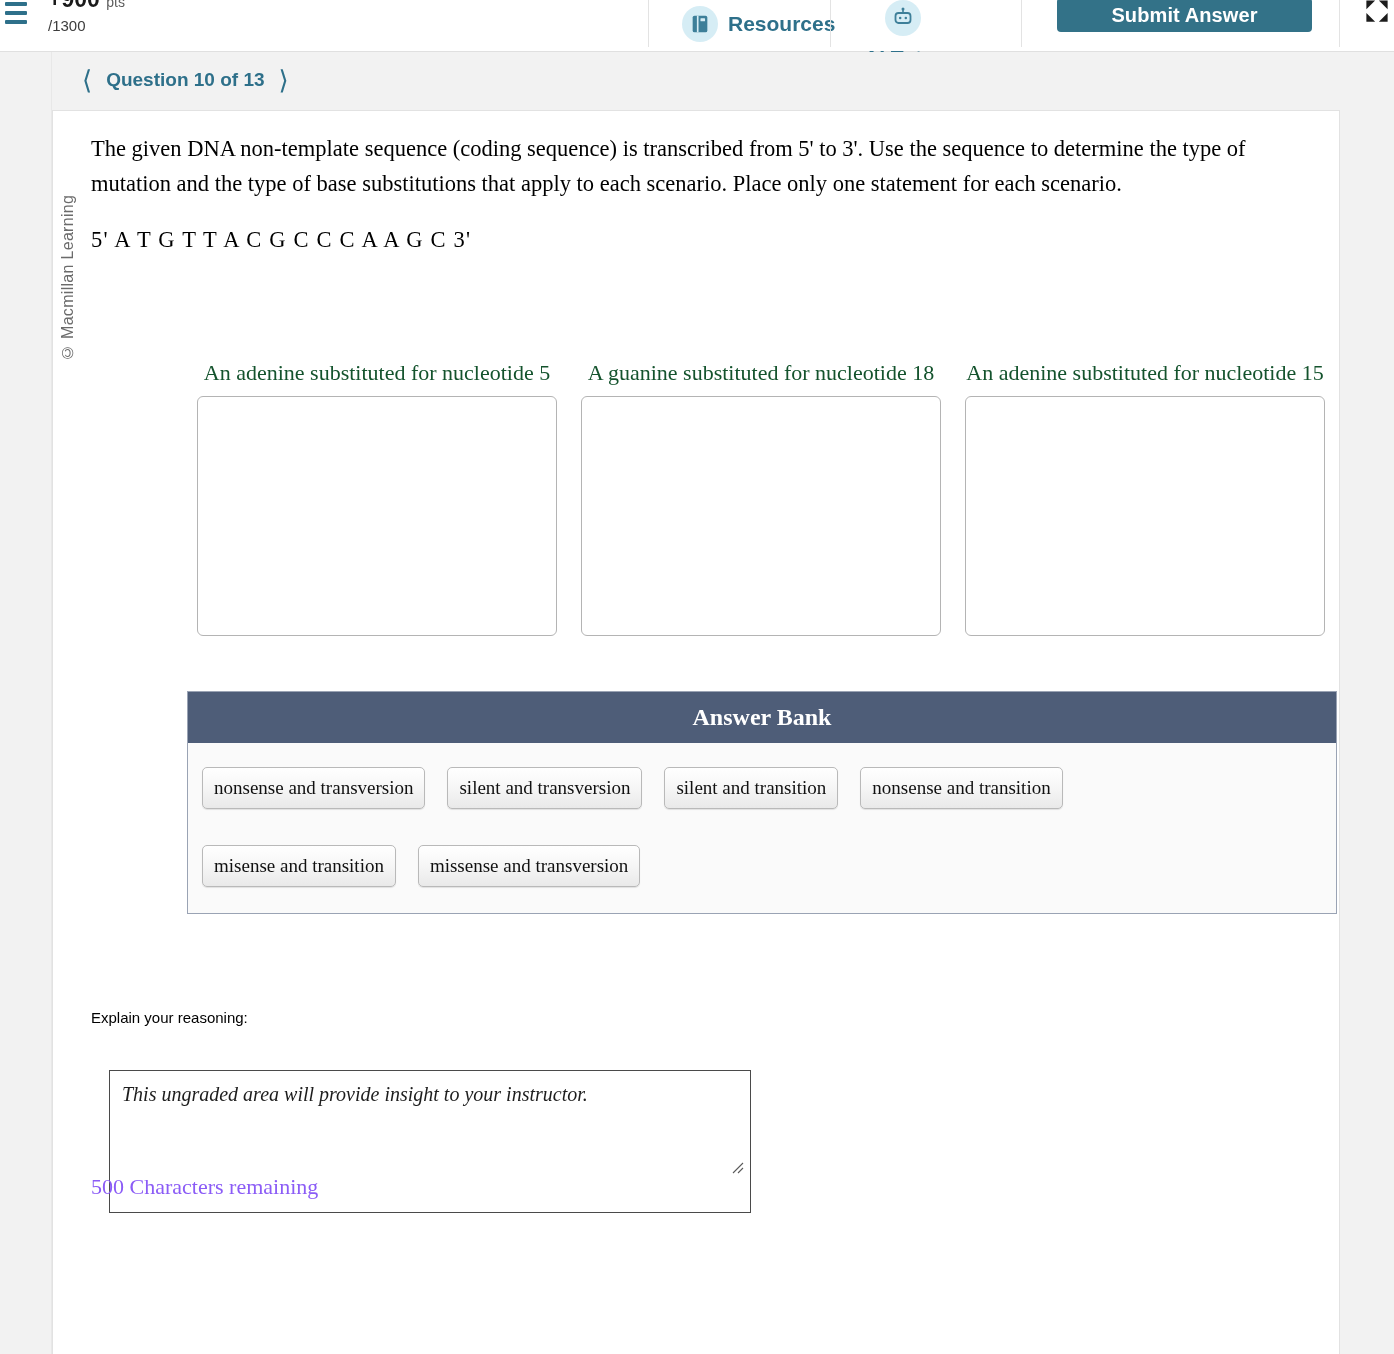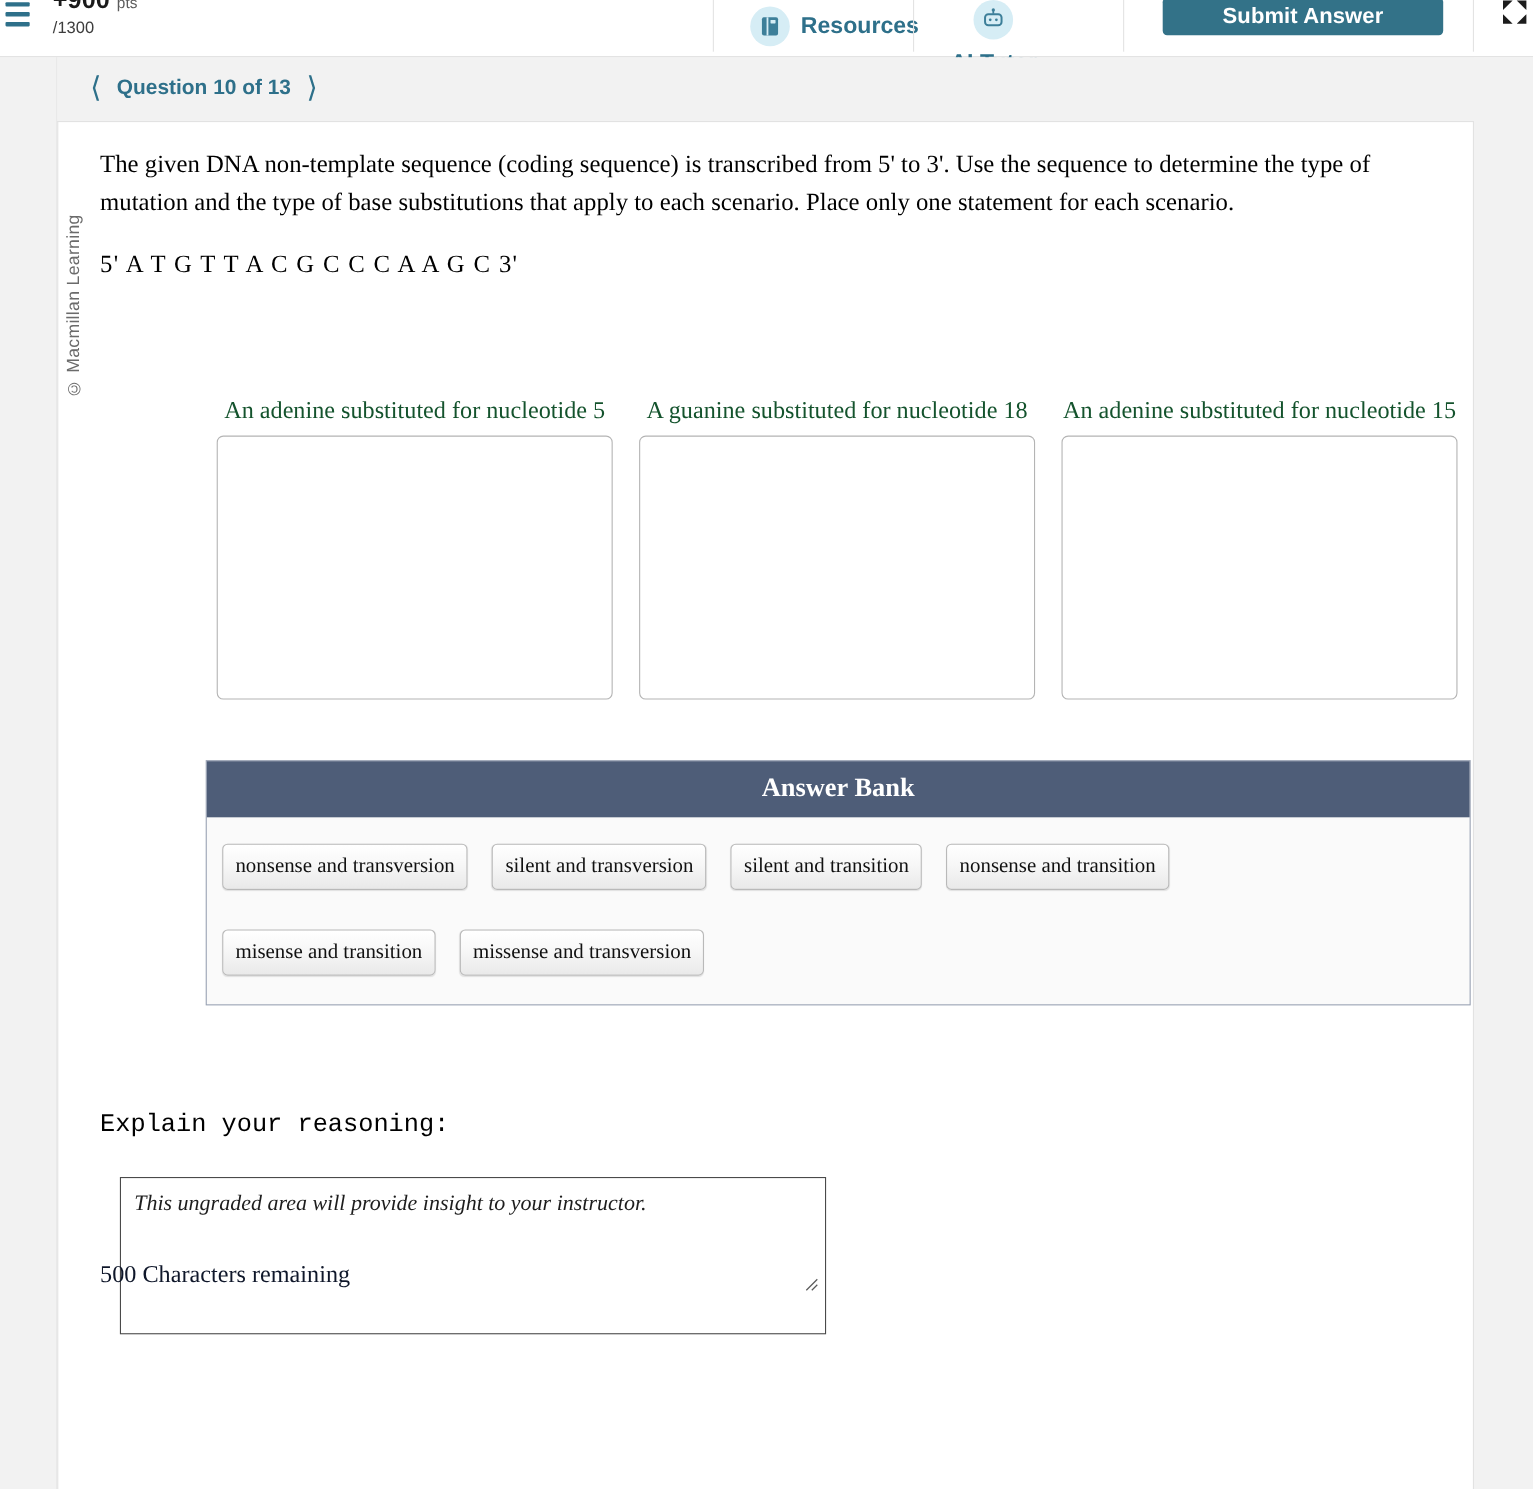--- a/index.html
+++ b/index.html
@@ -286,22 +286,22 @@
     cursor: grab;
     white-space: nowrap;
   }
   .bank-row-gap { width: 100%; height: 0; }
 
   
   .explain-label {
     position: absolute;
     left: 38px;
     top: 898px;
-    font-family: Liberation Mono, monospace;
-    font-size: 23px;
+    font-family: Liberation Sans, sans-serif;
+    font-size: 15px;
     color: #000;
   }
   .explain-area {
     position: absolute;
     left: 56px;
     top: 925px;
     width: 642px;
     height: 143px;
     border: 1px solid #4a4a4a;
     background: #ffffff;
@@ -322,24 +322,24 @@
   .resize-grip {
     position: absolute;
     left: 676px;
     top: 1048px;
     width: 16px; height: 16px;
     pointer-events: none;
   }
   .chars {
     position: absolute;
     left: 38px;
-    top: 1034px;
+    top: 1063px;
     font-family: "Liberation Serif", serif;
     font-size: 22px;
-    color: #0f172a;
+    color: #8b5cf6;
   }
 </style>
 </head>
 <body>
 
 <div class="topbar">
 
   <div class="hamburger">
     <span></span>
     <span></span>

